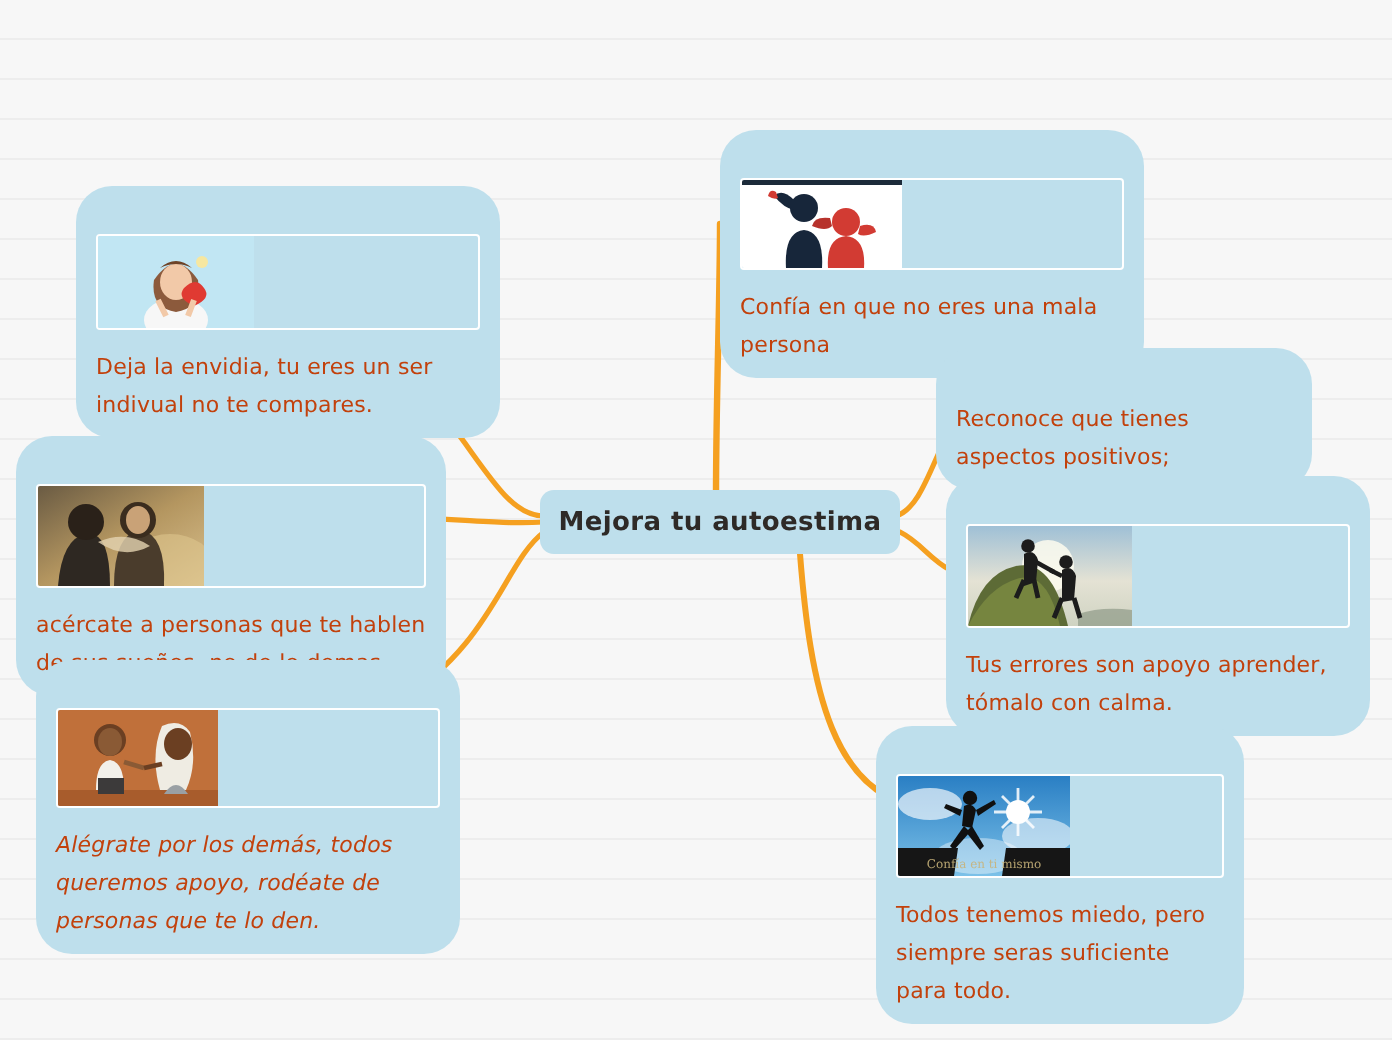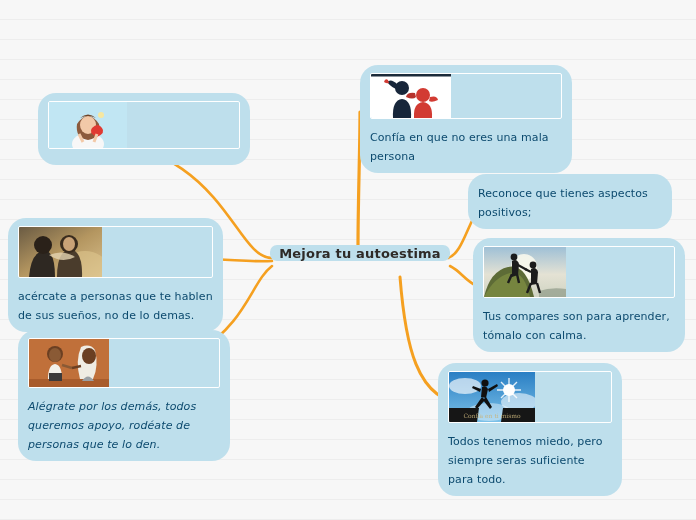--- a/index.html
+++ b/index.html
@@ -19,60 +19,60 @@
         to bottom,
         #f7f7f7 0px, #f7f7f7 19px,
         #ededed 19px, #ededed 20px);
   }
   #edges { position:absolute; inset:0; width:696px; height:520px; }
 
   .node {
     position:absolute;
     background:#bedfec;
     border-radius:18px;
-    padding:8px 10px 9px 10px;
-    color:#0c4a6e;
+    padding:24px 10px 9px 10px;
+    color:#c2410c;
   }
   .node .label {
     font-size:11px;
     line-height:13px;
     letter-spacing:0.1px;
     white-space:pre-line;
   }
   .node .thumb {
     display:block;
     border:1px solid #ffffff;
     border-radius:2px;
     margin:0 auto 7px auto;
     overflow:hidden;
   }
   .thumb svg { display:block; }
 
   #center-node {
     position:absolute;
     left:270px; top:245px;
-    width:180px; height:16px;
+    width:180px; height:32px;
     background:#bedfec;
     border-radius:7px;
-    display:flex; align-items:flex-end; justify-content:center;
+    display:flex; align-items:center; justify-content:center;
   }
   #center-node .label {
     font-size:13px;
     font-weight:bold;
     color:#2e2a27;
     letter-spacing:0.2px;
     white-space:nowrap;
   }
 
   
   #node-envidia   { left:38px;  top:93px;  width:212px; }
   #node-acercate  { left:8px;   top:218px; width:215px; }
   #node-alegrate  { left:18px;  top:330px; width:212px;font-style:italic; }
   #node-confia    { left:360px; top:65px;  width:212px; }
-  #node-reconoce  { left:468px; top:174px; width:204px; }
+  #node-reconoce  { left:468px; top:174px; width:188px; }
   #node-errores   { left:473px; top:238px; width:212px; }
   #node-miedo     { left:438px; top:363px; width:184px; }
 </style>
 </head>
 <body>
 
 <div id="canvas">
 
   <svg id="edges" viewBox="0 0 696 520" xmlns="http://www.w3.org/2000/svg">
     <defs>
@@ -110,20 +110,21 @@
         <rect x="0" y="0" width="78" height="46" fill="#cdeaf6" opacity=".4"></rect>
         <ellipse cx="39" cy="42" rx="16" ry="11" fill="#f7f7f7"></ellipse>
         <path d="M28 22 q11 -16 22 0 q2 14 -11 16 q-13 -2 -11 -16z" fill="#8c5a3c"></path>
         <ellipse cx="39" cy="23" rx="8" ry="9" fill="#f2c9a8"></ellipse>
         <path d="M31 16 q8 -7 16 0 q-8 -4 -16 0z" fill="#6e4327"></path>
         <path d="M43 26 q6 -6 10 0 q4 5 -5 9 q-9 -4 -5 -9z" fill="#e03a32"></path>
         <circle cx="52" cy="13" r="3" fill="#f6e7a0"></circle>
         <path d="M30 32 l4 8 M48 32 l-3 8" stroke="#f2c9a8" stroke-width="3" fill="none"></path>
       </svg>
     </span>
+    <span class="label">Deja la envidia, tu eres un ser indivual no te compares.</span>
   </div>
 
   <div class="node" id="node-acercate">
     <span class="thumb">
       <svg width="83" height="50" viewBox="0 0 83 50">
         <defs>
           <linearGradient id="sepia" x1="0" y1="0" x2="1" y2="1">
             <stop offset="0" stop-color="#6a5b43"></stop>
               <stop offset=".5" stop-color="#b49660"></stop>
             <stop offset="1" stop-color="#d8bf8c"></stop>
@@ -207,21 +208,21 @@
         <circle cx="30" cy="10" r="3.4" fill="#1c1c1c"></circle>
         <path d="M34 18 l9 5" stroke="#1c1c1c" stroke-width="2.2" fill="none"></path>
         <path d="M28 27 l-4 9 M33 27 l2 9" stroke="#1c1c1c" stroke-width="2.4" fill="none"></path>
 
         <path d="M47 22 q5 -3 7 3 l-1 12 l-6 1z" fill="#1c1c1c"></path>
         <circle cx="49" cy="18" r="3.4" fill="#1c1c1c"></circle>
         <path d="M47 25 l-6 -3" stroke="#1c1c1c" stroke-width="2.2" fill="none"></path>
         <path d="M47 36 l-4 10 M53 36 l3 10" stroke="#1c1c1c" stroke-width="2.4" fill="none"></path>
       </svg>
     </span>
-    <span class="label">Tus compares son para aprender, tómalo con calma.</span>
+    <span class="label">Tus errores son apoyo aprender, tómalo con calma.</span>
   </div>
 
   <div class="node" id="node-miedo">
     <span class="thumb">
       <svg width="86" height="50" viewBox="0 0 86 50">
         <defs>
           <linearGradient id="bsky" x1="0" y1="0" x2="0" y2="1">
             <stop offset="0" stop-color="#2a7fc4"></stop>
               <stop offset="1" stop-color="#7cc1e8"></stop>
           </linearGradient>

